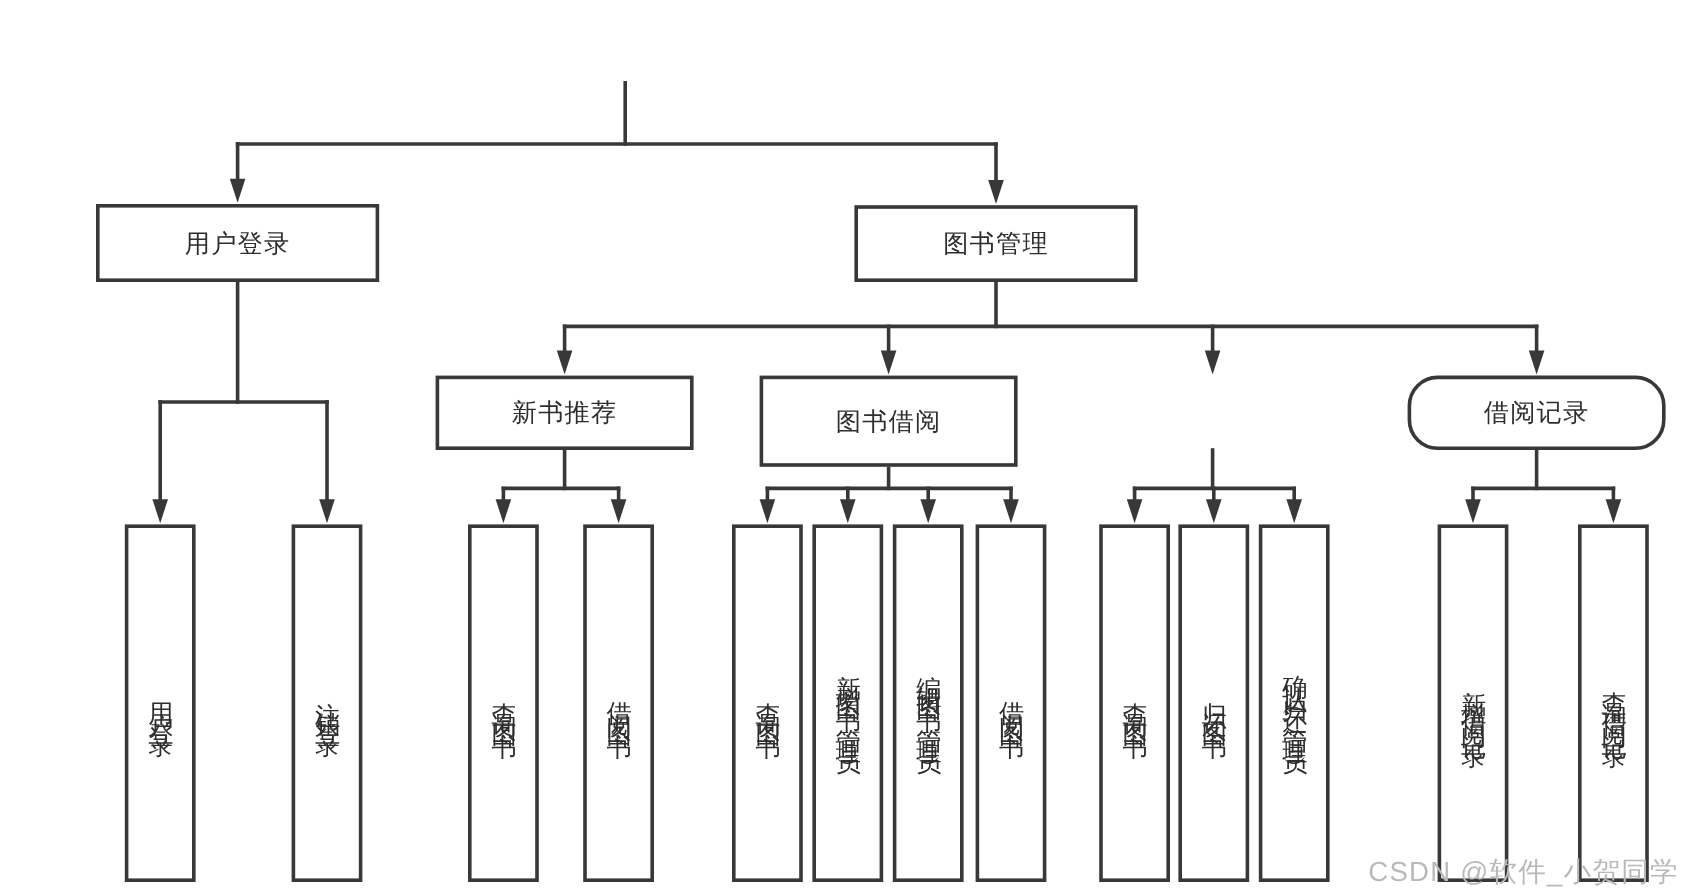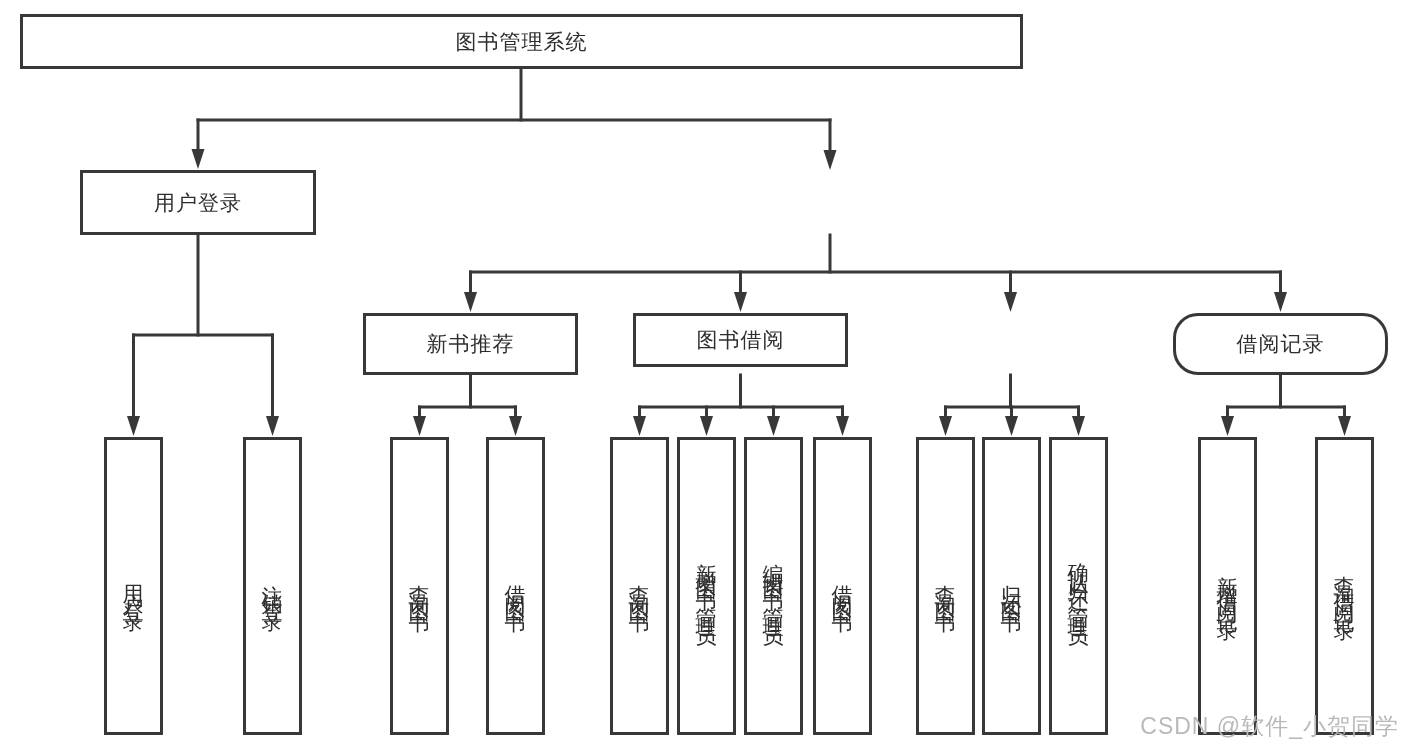--- a/index.html
+++ b/index.html
@@ -107,32 +107,32 @@
       <line x1="1011.5" y1="407" x2="1011.5" y2="422" stroke="#383838" stroke-width="3" stroke-linecap="square"></line>
       <polygon points="1005,416 1018,416 1011.5,436" fill="#383838"></polygon>
       <line x1="1078.5" y1="407" x2="1078.5" y2="422" stroke="#383838" stroke-width="3" stroke-linecap="square"></line>
       <polygon points="1072,416 1085,416 1078.5,436" fill="#383838"></polygon>
       <line x1="1227.5" y1="407" x2="1227.5" y2="422" stroke="#383838" stroke-width="3" stroke-linecap="square"></line>
       <polygon points="1221,416 1234,416 1227.5,436" fill="#383838"></polygon>
       <line x1="1344.5" y1="407" x2="1344.5" y2="422" stroke="#383838" stroke-width="3" stroke-linecap="square"></line>
       <polygon points="1338,416 1351,416 1344.5,436" fill="#383838"></polygon>
     </svg>
 
-  <div class="node" style="left:20px; top:14px; width:1003px; height:55px;">
-    <span>图书管理系统</span>
-  </div>
 
   <div class="node" style="left:80px; top:170px; width:236px; height:65px;">
     <span>用户登录</span>
+  </div>
+  <div class="node" style="left:712px; top:171px; width:236px; height:64px;">
+    <span>图书管理</span>
   </div>
 
   <div class="node" style="left:363px; top:313px; width:215px; height:62px;">
     <span>新书推荐</span>
   </div>
-  <div class="node" style="left:633px; top:313px; width:215px; height:54px;">
+  <div class="node" style="left:633px; top:313px; width:215px; height:76px;">
     <span>图书借阅</span>
   </div>
   <div class="node" style="left:1173px; top:313px; width:215px; height:62px;border-radius:25px;">
     <span>借阅记录</span>
   </div>
 
   <div class="node leaf" style="left:104px; top:437px; width:59px; height:298px;">
     <span>用户登录</span>
   </div>
   <div class="node leaf" style="left:243px; top:437px; width:59px; height:298px;">

